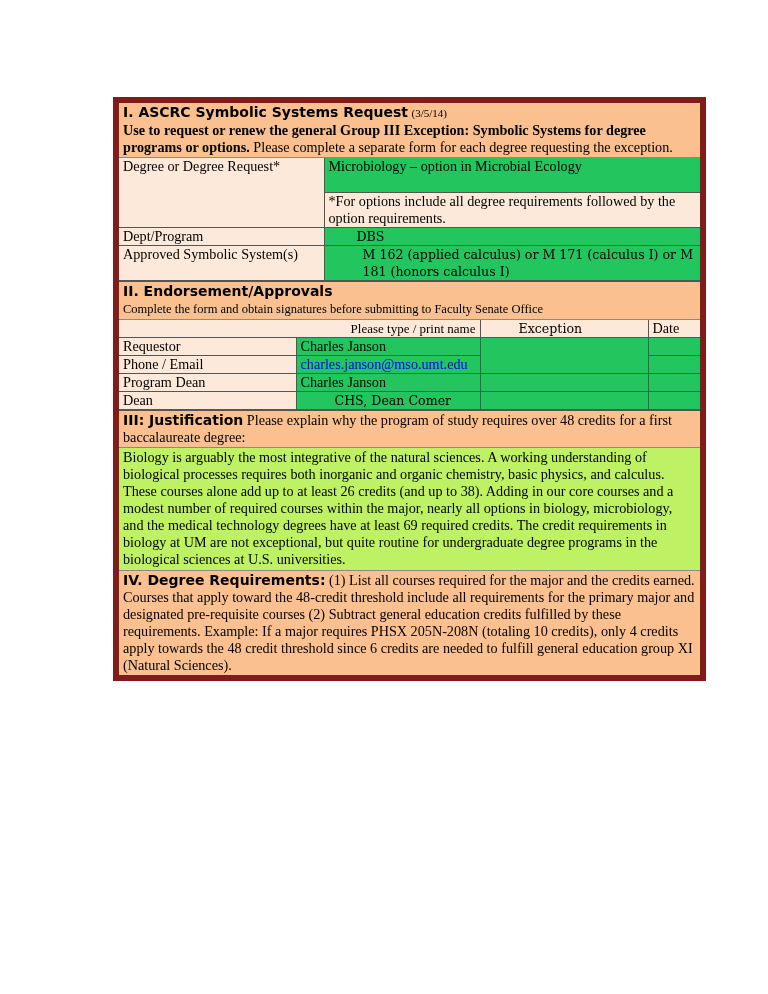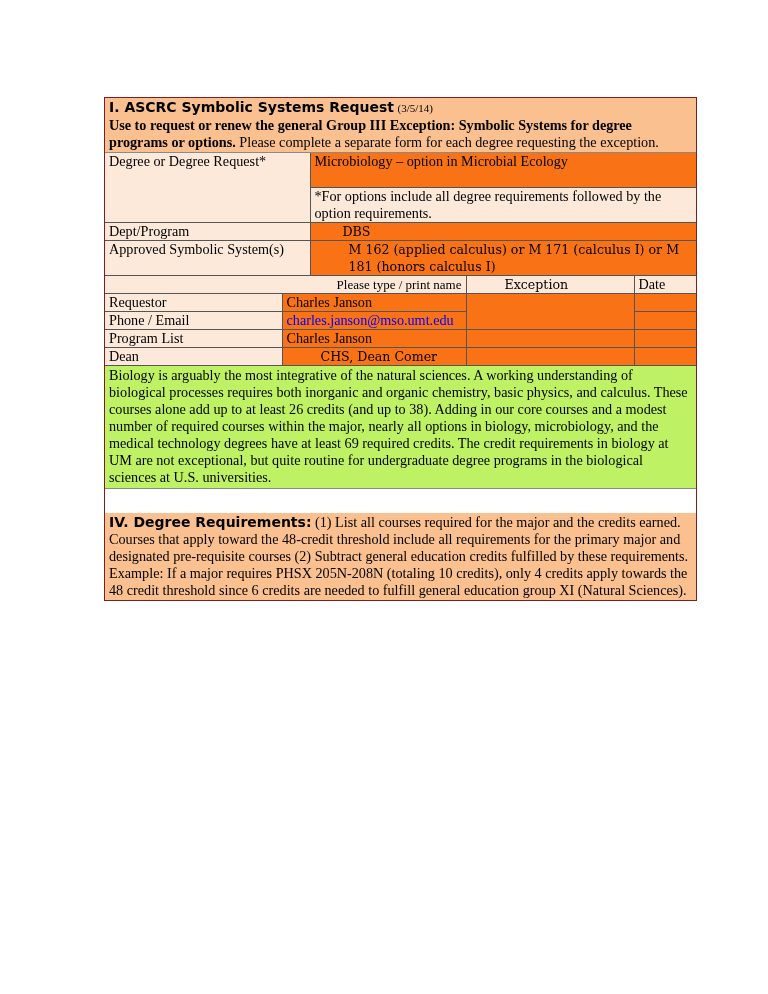--- a/index.html
+++ b/index.html
@@ -1,25 +1,25 @@
 <!DOCTYPE html>
 <html><head>
 <meta charset="utf-8">
 <style>
   html, body { margin:0; padding:0; background:#ffffff; }
   body { width:768px; height:994px; position:relative; font-family:"Liberation Serif", serif; color:#000; }
-  .form { position:absolute; left:104px; top:97px; width:593px; border:1px solid #7f1d1d; box-sizing:border-box; font-size:14.2px; line-height:17px; }
+  .form { position:absolute; left:113px; top:97px; width:593px; border:6px solid #7f1d1d; box-sizing:border-box; font-size:14.2px; line-height:17px; }
   .hdr { background:#fac090; padding:1px 4px 1px 4px; border-bottom:1px solid #8a8a8a; }
   .hdr-title { font-family:"DejaVu Sans", sans-serif; font-weight:bold; font-size:14px; }
   .small { font-size:11px; }
   .bold { font-weight:bold; }
   table { border-collapse:collapse; width:100%; }
   td { border:1px solid #555; padding:0 4px; vertical-align:top; font-size:14.2px; line-height:17px; }
   .lbl { background:#fde9d9; }
-  .white { background:#f97316; }
+  .white { background:#22c55e; }
   .cal { font-family:"DejaVu Serif", serif; font-size:12.6px;padding-left:38px; }
   a.email { color:#0000ff; }
   .body-text { padding:1px 4px 2px 4px; border-bottom:1px solid #8a8a8a; background:#bef264; }
   .nb-t td:first-child { border-left:none; }
   .nb-t td:last-child { border-right:none; }
   .nb-t tr:first-child td { border-top:none; }
 </style>
 </head>
 <body>
 
@@ -48,20 +48,24 @@
       <td class="lbl">Dept/Program</td>
       <td class="white cal" style="padding-left:32px;">DBS</td>
     </tr>
     <tr>
       <td class="lbl">Approved Symbolic System(s)</td>
       <td class="white cal">M 162 (applied calculus) or M 171 (calculus I) or M 181 (honors calculus I)</td>
     </tr>
   </tbody>
     </table>
 
+  <div class="hdr" style="border-top:1px solid #555;">
+    <span class="hdr-title">II. Endorsement/Approvals</span><br>
+    <span style="font-size:12.5px;">Complete the form and obtain signatures before submitting to Faculty Senate Office</span>
+  </div>
 
   <table class="nb-t">
     <colgroup>
         <col style="width:177px">
         <col style="width:184px">
         <col style="width:168px">
         <col>
       </colgroup>
     <tbody>
         <tr class="lbl">
@@ -74,32 +78,35 @@
       <td class="white">Charles Janson</td>
       <td class="white" rowspan="2"></td>
       <td class="white"></td>
     </tr>
     <tr>
       <td class="lbl">Phone / Email</td>
       <td class="white" style="word-break:break-all;"><a class="email">charles.janson@mso.umt.edu</a></td>
       <td class="white"></td>
     </tr>
     <tr>
-      <td class="lbl">Program List</td>
+      <td class="lbl">Program Dean</td>
       <td class="white">Charles Janson</td>
       <td class="white"></td>
       <td class="white"></td>
     </tr>
     <tr>
       <td class="lbl">Dean</td>
       <td class="white cal">CHS, Dean Comer</td>
       <td class="white"></td>
       <td class="white"></td>
     </tr>
   </tbody>
     </table>
 
+  <div class="hdr" style="border-top:1px solid #555;">
+    <span class="hdr-title">III: Justification</span><span> Please explain why the program of study requires over 48 credits for a first baccalaureate degree:</span>
+  </div>
   <div class="body-text">Biology is arguably the most integrative of the natural sciences. A working understanding of biological processes requires both inorganic and organic chemistry, basic physics, and calculus. These courses alone add up to at least 26 credits (and up to 38).  Adding in our core courses and a modest number of required courses within the major, nearly all options in biology, microbiology, and the medical technology degrees have at least 69 required credits.  The credit requirements in biology at UM are not exceptional, but quite routine for undergraduate degree programs in the biological sciences at U.S. universities.</div>
 
-  <div class="hdr" style="border-bottom:none;margin-top:24px;">
+  <div class="hdr" style="border-bottom:none;">
     <span class="hdr-title">IV. Degree Requirements:</span><span> (1) List all courses required for the major and the credits earned. Courses that apply toward the 48-credit threshold include all requirements for the primary major and designated pre-requisite courses   (2) Subtract general education credits fulfilled by these requirements. Example:  If a major requires PHSX 205N-208N (totaling 10 credits), only 4 credits apply towards the 48 credit threshold since 6 credits are needed to fulfill general education group XI (Natural Sciences).</span>
   </div>
 </div>
 
 </body></html>

